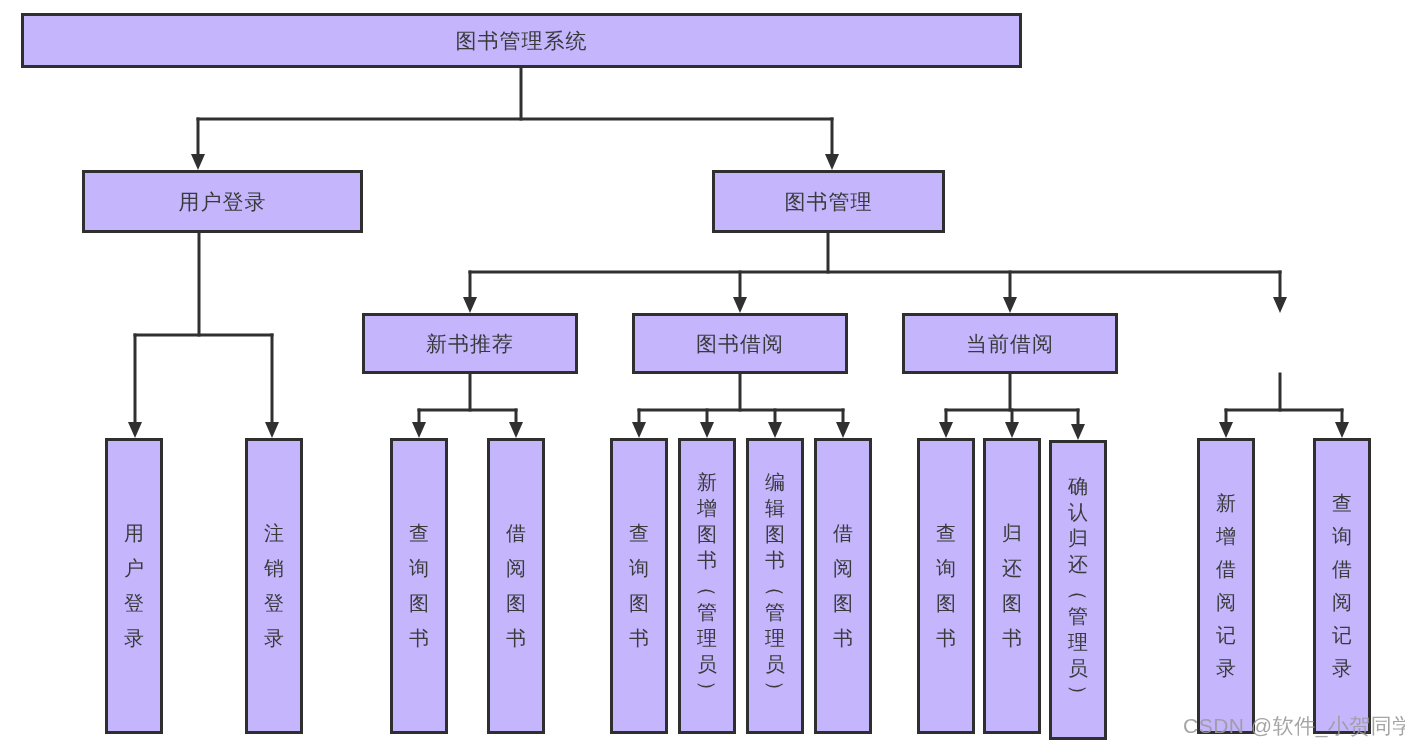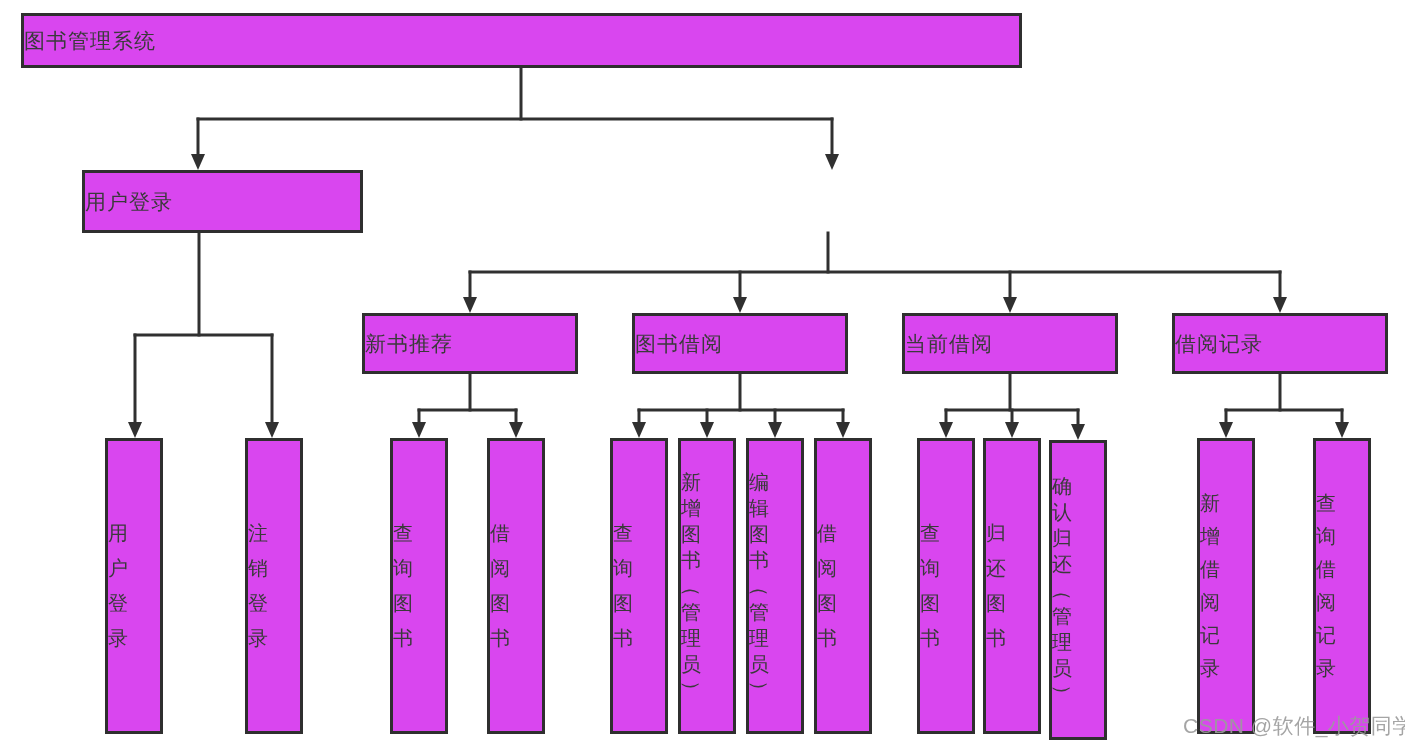--- a/index.html
+++ b/index.html
@@ -4,23 +4,23 @@
 <style>
   html, body { margin: 0; padding: 0; background: #ffffff; }
   body { width: 1405px; height: 747px; overflow: hidden;
          font-family: "Liberation Sans", sans-serif; }
   #stage { position: relative; width: 1405px; height: 747px; background: #ffffff; }
 
   #connectors { position: absolute; left: 0; top: 0; width: 1405px; height: 747px; }
   #connectors path { stroke: #303030; stroke-width: 3; fill: none; stroke-linecap: square; }
   #connectors polygon { fill: #303030; }
 
-  .node { position: absolute; box-sizing: border-box; background: #d946ef;
+  .node { position: absolute; box-sizing: border-box; background: #c4b5fd;
           border: 3px solid #2f2f2f; display: flex; align-items: center;
-          justify-content: flex-start; color: #3a3a3a; }
+          justify-content: center; color: #3a3a3a; }
 
   .hbox { font-size: 21px; letter-spacing: 1px; }
   .hbox.root  { left: 21px;  top: 13px;  width: 1001px; height: 55px; }
   .hbox.lv2a  { left: 82px;  top: 170px; width: 281px;  height: 63px; }
   .hbox.lv2b  { left: 712px; top: 170px; width: 233px;  height: 63px; }
   .hbox.lv3   { top: 313px; width: 216px; height: 61px; }
   .hbox.lv3a  { left: 362px; }
   .hbox.lv3b  { left: 632px; }
   .hbox.lv3c  { left: 902px; font-family: Liberation Mono, monospace; }
   .hbox.lv3d  { left: 1172px; }
@@ -102,32 +102,32 @@
     <polygon points="1335,422 1349,422 1342,438"></polygon>
   </svg>
 
   <div class="node hbox root">
     <span>图书管理系统</span>
   </div>
 
   <div class="node hbox lv2a">
     <span>用户登录</span>
   </div>
+  <div class="node hbox lv2b">
+    <span>图书管理</span>
+  </div>
 
   <div class="node hbox lv3 lv3b">
     <span>图书借阅</span>
   </div>
   <div class="node hbox lv3 lv3a">
     <span>新书推荐</span>
   </div>
   <div class="node hbox lv3 lv3c">
     <span>当前借阅</span>
-  </div>
-  <div class="node hbox lv3 lv3d">
-    <span>借阅记录</span>
   </div>
 
   <div class="node vbox" style="left:105px">
     <span class="vtext" style="gap: 14px;">
         <span>用</span>
         <span>户</span>
         <span>登</span>
         <span>录</span>
       </span>
   </div>

